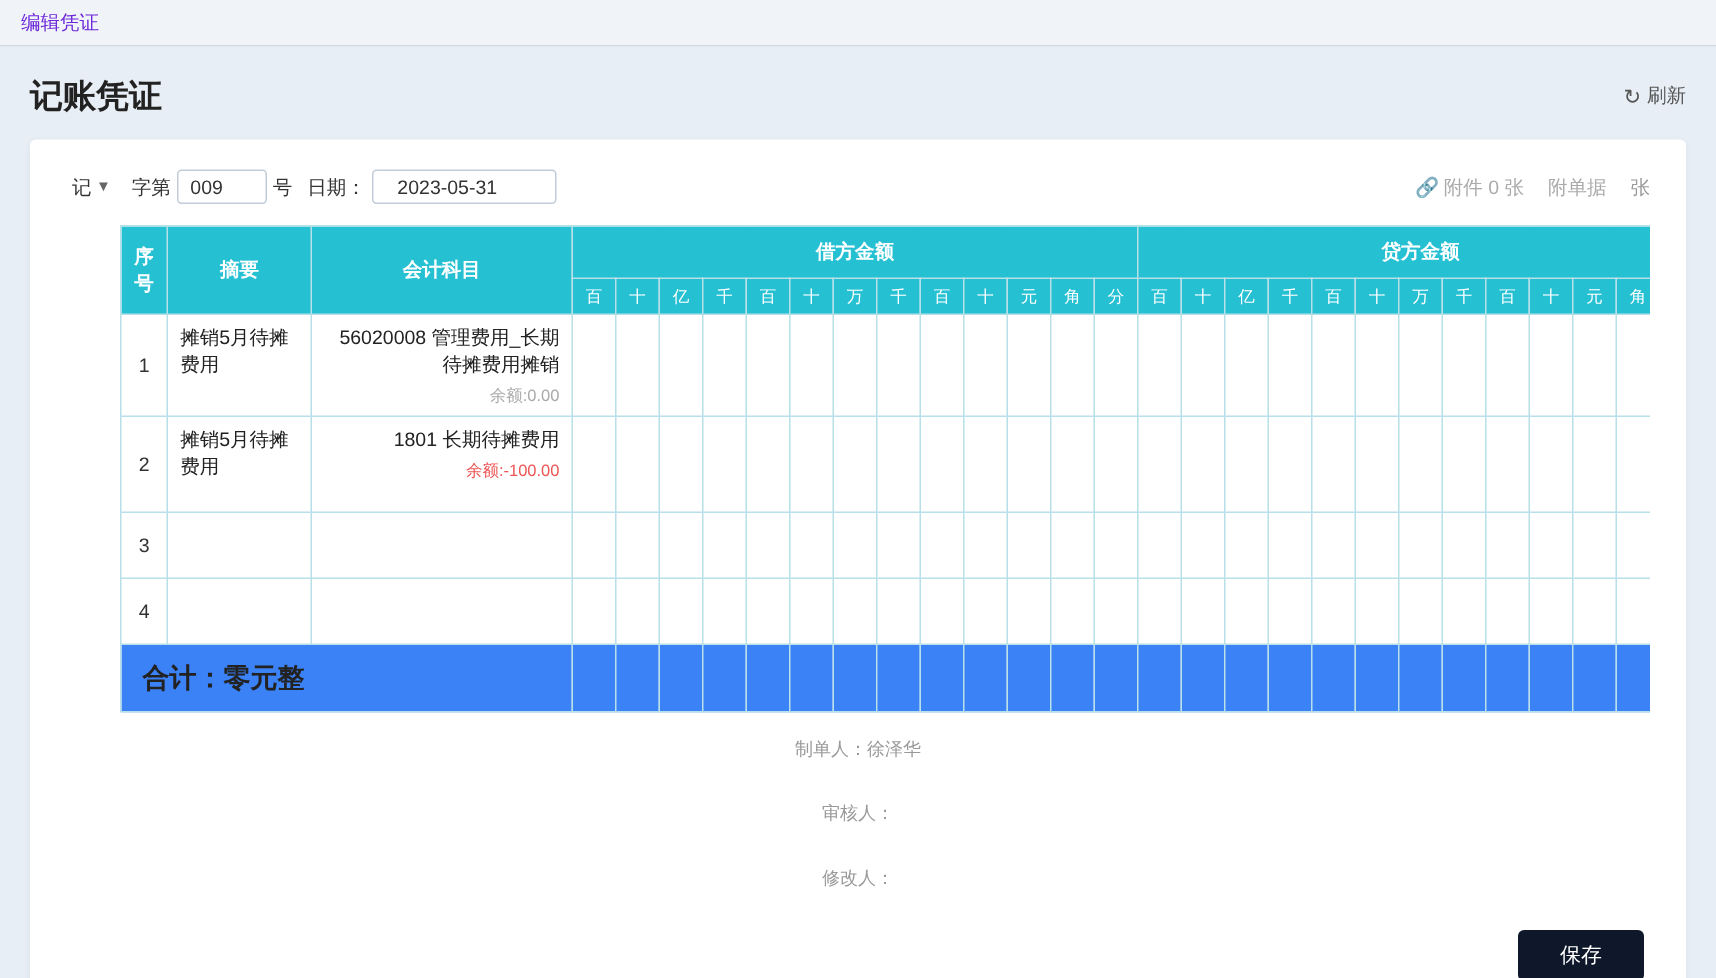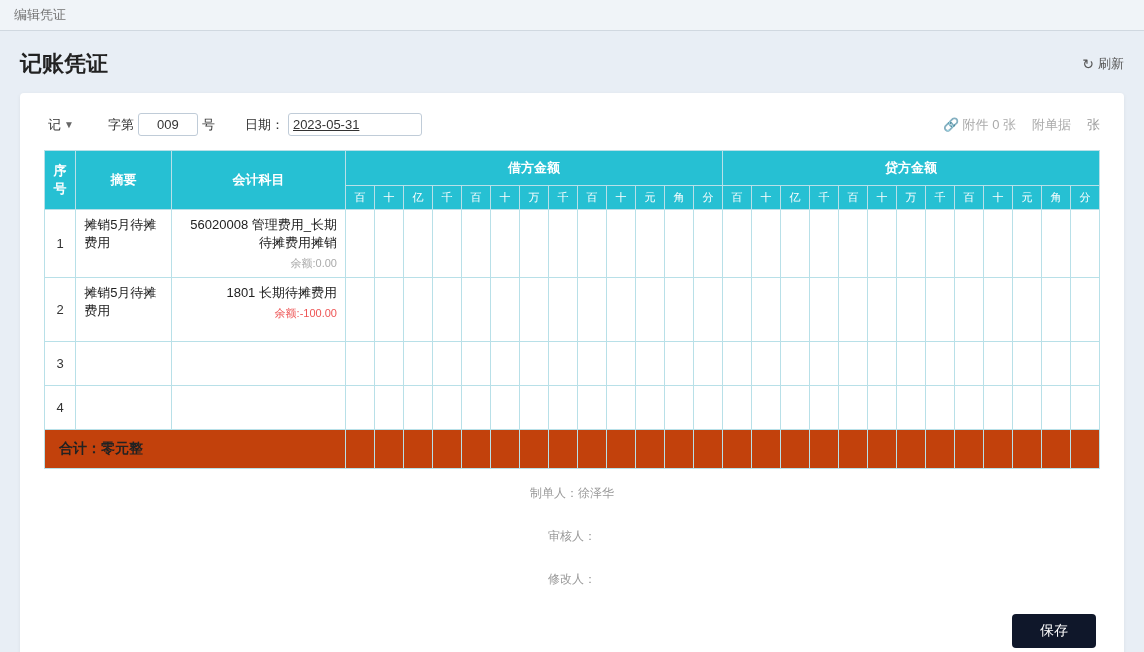--- a/index.html
+++ b/index.html
@@ -8,21 +8,21 @@
       font-size: 13px;
       background: #e8eef5;
       min-height: 652px;
       min-width: 1144px;
     }
     .title-bar {
       background: #f0f4f8;
       border-bottom: 1px solid #d0d8e0;
       padding: 6px 14px;
       font-size: 13px;
-      color: #737373;
+      color: #6d28d9;
     }
     .page-container {
       padding: 18px 20px;
       background: #e8eef5;
       min-height: 620px;
     }
     .page-header {
       display: flex;
       justify-content: space-between;
       align-items: center;
@@ -72,41 +72,39 @@
     .dropdown-arrow {
       font-size: 10px;
       color: #666;
     }
     .field-group {
       display: flex;
       align-items: center;
       gap: 4px;
       font-size: 13px;
       color: #333;
-      margin-left: 20px;
     }
     .field-input {
       border: 1px solid #c0ccd8;
       border-radius: 3px;
       padding: 3px 8px;
       font-size: 13px;
       color: #333;
       background: #fff;
       width: 60px;
-      text-align: center;
+      text-align: left;
     }
     .date-input {
       border: 1px solid #c0ccd8;
       border-radius: 3px;
-      padding: 3px 4px;
+      padding: 3px 16px;
       font-size: 13px;
       color: #333;
       background: #fff;
-      width: 134px;
-      text-decoration: underline;
+      width: 123px;
     }
     .toolbar-right {
       margin-left: auto;
       display: flex;
       align-items: center;
       gap: 16px;
       font-size: 13px;
       color: #999;
     }
     .attach-link {
@@ -117,20 +115,21 @@
       cursor: pointer;
     }
     .attach-label {
       color: #aaa;
       cursor: pointer;
     }
     .voucher-table {
       width: 100%;
       border-collapse: collapse;
       font-size: 12px;
+      margin-left: 36px;
     }
     .voucher-table th, .voucher-table td {
       border: 1px solid #b8e0e8;
       text-align: center;
       vertical-align: middle;
       padding: 0;
     }
     .header-main th {
       background: #26c0d3;
       color: #fff;
@@ -185,24 +184,24 @@
     .digit-cell {
       width: 28px;
       min-width: 22px;
       padding: 0;
       font-size: 11px;
       color: #333;
     }
     .footer-row td {
       border: 1px solid #b8e0e8;
       padding: 10px 14px;
-      font-size: 14px;
+      font-size: 18px;
       font-weight: bold;
       color: #222;
-      background: #c2410c;
+      background: #3b82f6;
       text-align: left;
     }
     .form-footer {
       display: flex;
       align-items: center;
       gap: 26px;
       margin-top: 16px;
       padding: 0 4px;
       font-size: 12px;
       color: #999;

